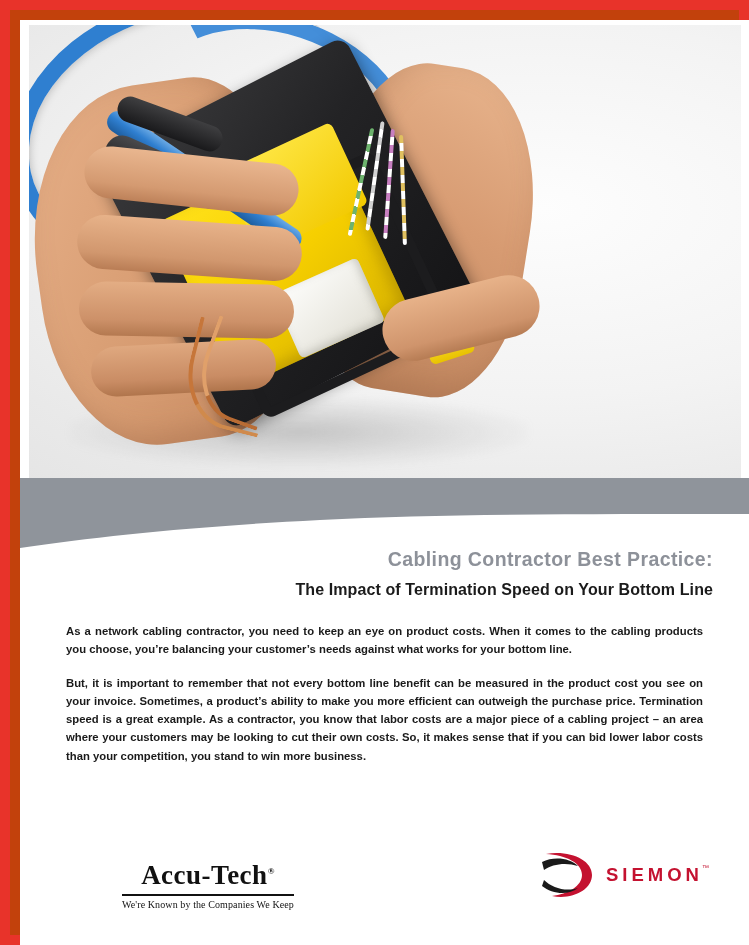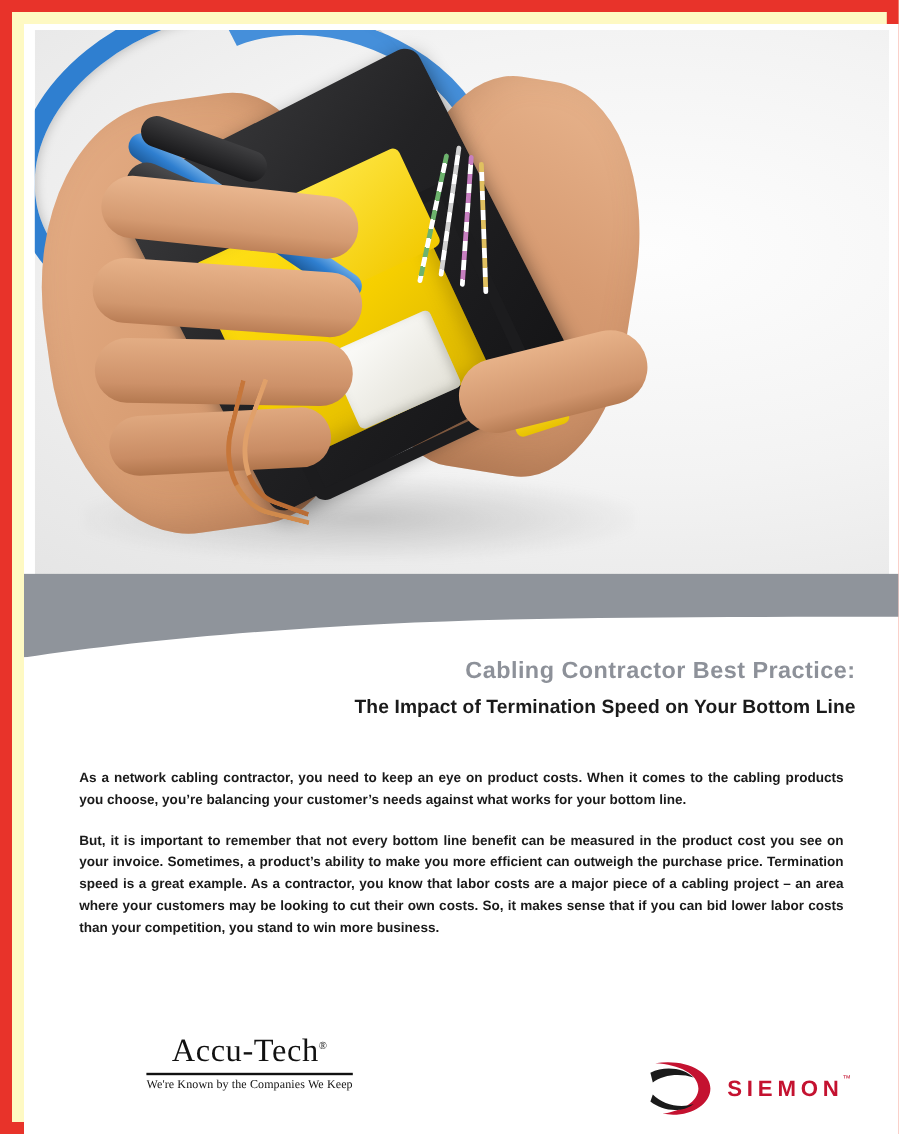--- a/index.html
+++ b/index.html
@@ -11,21 +11,21 @@
     height: 945px;
     background: #ffffff;
     font-family: "Liberation Sans", sans-serif;
     overflow: hidden;
   }
 
   .page {
     position: relative;
     width: 749px;
     height: 945px;
-    background: #fef9c3;
+    background: #c2410c;
     box-sizing: border-box;
     border-left: 10px solid #e8332a;
     border-right: 10px solid #e8332a;
     border-top: 10px solid #e8332a;
     border-bottom: 10px solid #e8332a;
   }
 
   .inner {
     position: absolute;
     left: 10px;
@@ -334,21 +334,21 @@
     font-size: 16px;
     font-weight: bold;
     letter-spacing: 0.1px;
     margin: 0;
   }
 
   
   .body-copy {
     position: absolute;
     left: 46px;
-    top: 620px;
+    top: 602px;
     width: 637px;
     color: #1a1a1a;
     font-size: 11.3px;
     font-weight: bold;
     line-height: 1.62;
     text-align: justify;
   }
   .body-copy p {
     margin: 0 0 15px 0;
   }
@@ -364,21 +364,21 @@
   .accutech {
     position: absolute;
     left: 68px;
     top: 20px;
     width: 240px;
     text-align: center;
   }
   .accutech-name {
     font-family: "Liberation Serif", serif;
     font-size: 27px;
-    font-weight: normal;
+    font-weight: bold;
     color: #111111;
     letter-spacing: 0.5px;
     position: relative;
     display: inline-block;
   }
   .accutech-reg {
     font-size: 9px;
     vertical-align: super;
   }
   .accutech-rule {
@@ -390,21 +390,21 @@
   .accutech-tag {
     font-family: "Liberation Serif", serif;
     font-size: 10px;
     color: #111111;
     letter-spacing: 0.1px;
   }
 
   .siemon {
     position: absolute;
     left: 520px;
-    top: 40px;
+    top: 8px;
     width: 190px;
     height: 54px;
   }
   .siemon-mark {
     position: absolute;
     left: 0;
     top: 2px;
     width: 58px;
     height: 50px;
   }

